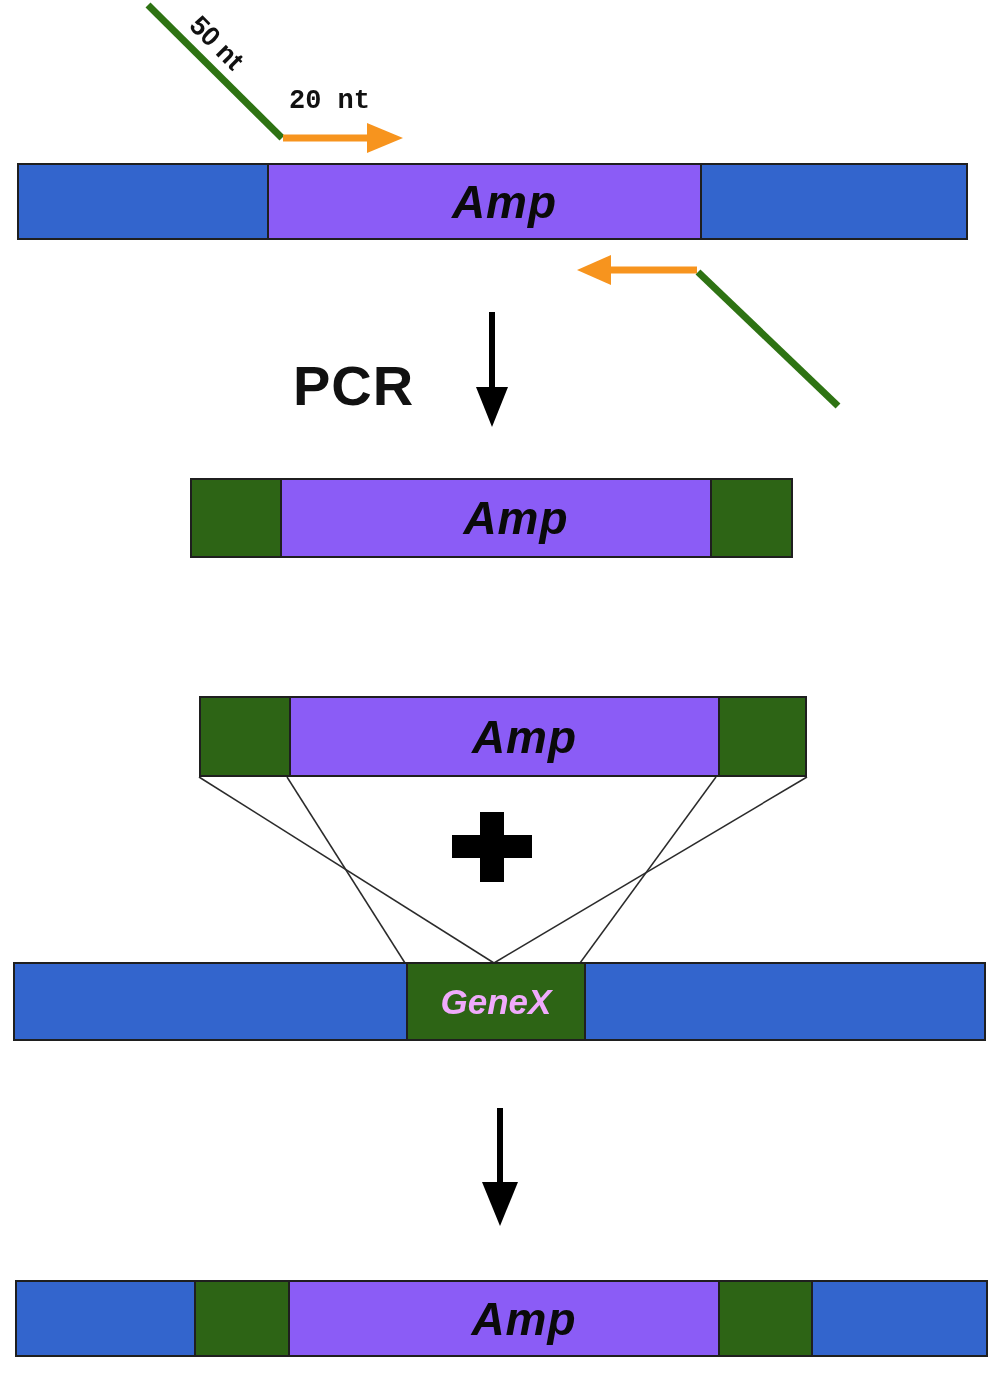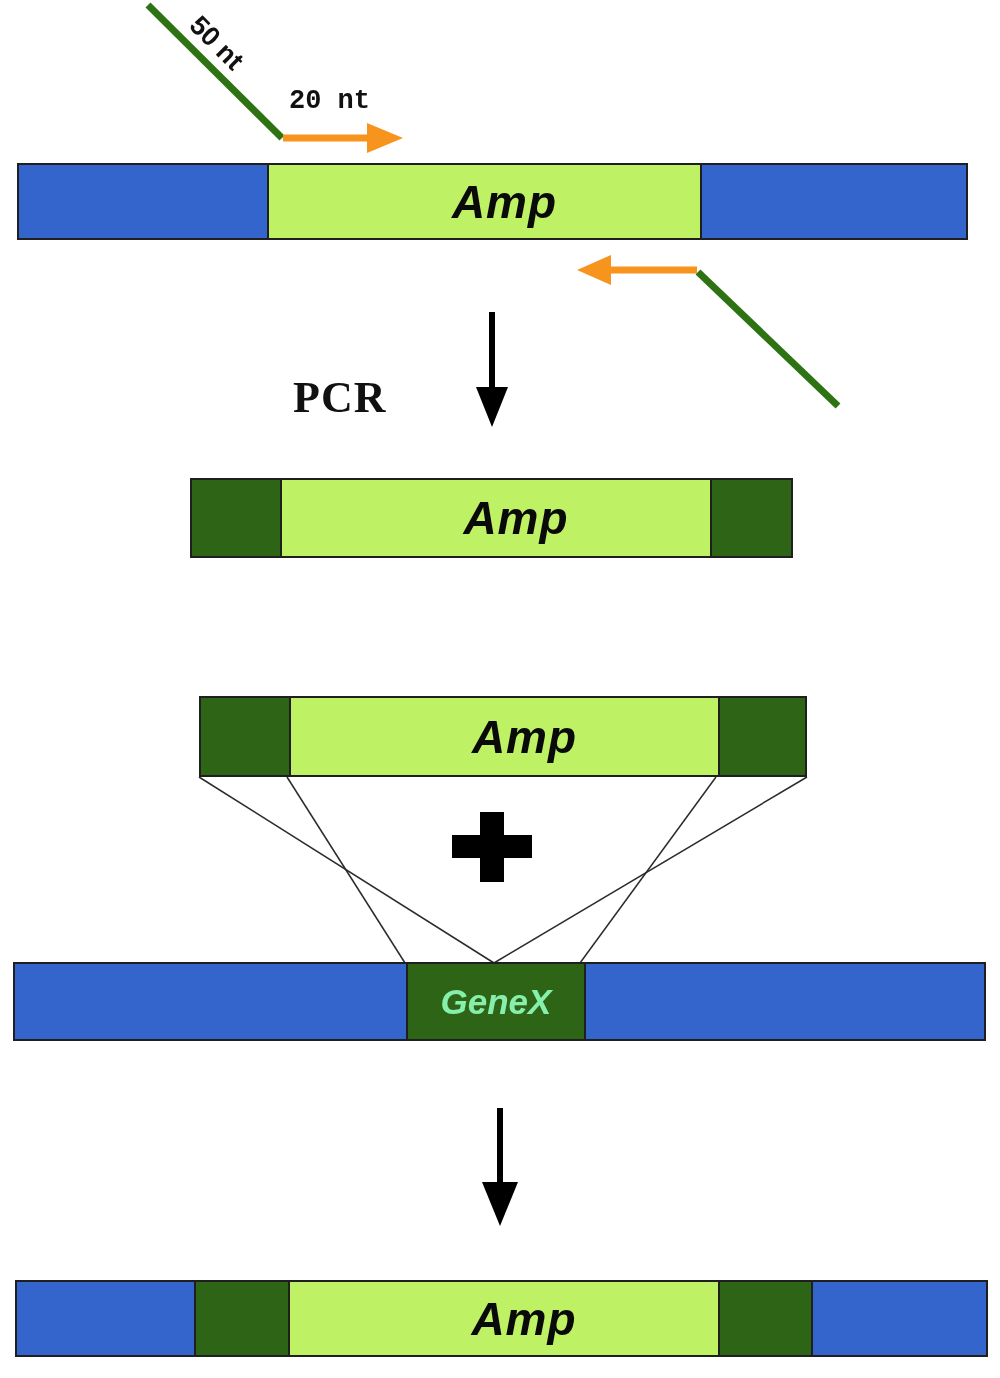--- a/index.html
+++ b/index.html
@@ -11,35 +11,35 @@
     overflow:hidden;
   }
   #overlay{position:absolute;left:0;top:0;width:1000px;height:1378px;pointer-events:none;}
   .bar{
     position:absolute;display:flex;box-sizing:border-box;
     border:2px solid #1f1f1f;background:#fff;
   }
   .seg{height:100%;box-sizing:border-box;display:flex;align-items:center;justify-content:center;}
   .seg + .seg{border-left:2px solid #1f1f1f;}
   .c-blue {background:#3365CD;}
-  .c-tan  {background:#bef264;padding-left:40px;}
+  .c-tan  {background:#8b5cf6;padding-left:40px;}
   .c-green{background:#2D6415;}
   .amp-label{
     font-style:italic;font-weight:bold;font-size:46px;color:#0a0a0a;
     letter-spacing:1px;
   }
   .genex-label{
-    font-style:italic;font-weight:bold;font-size:35px;color:#86efac;
+    font-style:italic;font-weight:bold;font-size:35px;color:#f0abfc;
   }
   .note{
     position:absolute;font-weight:bold;color:#111;white-space:nowrap;
   }
   #label-50nt{left:205px;top:10px;font-size:27px;transform:rotate(45deg);transform-origin:0 0;}
   #label-20nt{left:289px;top:86px;font-size:27px;font-family:Liberation Mono, monospace;}
-  #label-pcr{left:293px;top:372px;font-size:44px;letter-spacing:1px;font-family:Liberation Serif, serif;}
+  #label-pcr{left:293px;top:353px;font-size:56px;letter-spacing:1px;}
 </style>
 </head>
 <body>
 
 <div id="canvas">
 
   <svg id="overlay" viewBox="0 0 1000 1378" xmlns="http://www.w3.org/2000/svg">
 
     <line x1="148" y1="5" x2="282" y2="138" stroke="#2E7313" stroke-width="7"></line>
     <line x1="283" y1="138" x2="369" y2="138" stroke="#F7941E" stroke-width="7"></line>

